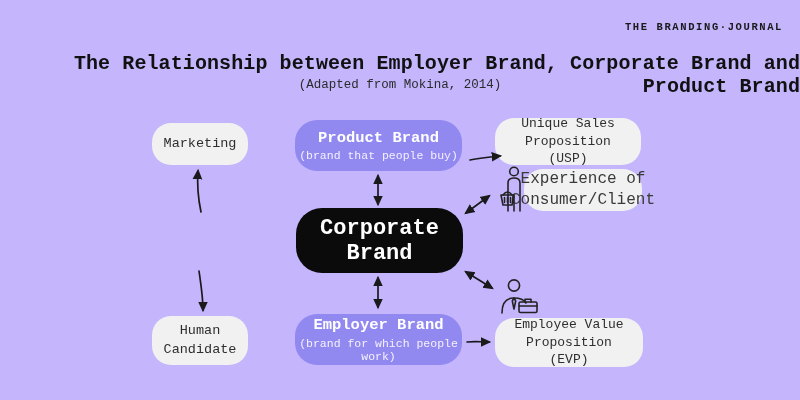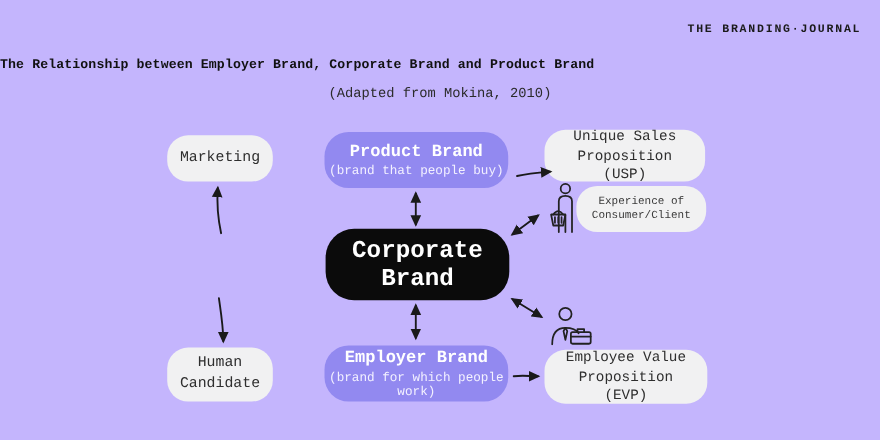--- a/index.html
+++ b/index.html
@@ -6,22 +6,22 @@
   .canvas {
     position:relative; width:800px; height:400px; background:#c4b5fd;
     font-family:Liberation Mono, monospace; overflow:hidden;
   }
   .logo {
     position:absolute; top:21px; right:17px;
     font-size:10.5px; font-weight:600; letter-spacing:1.6px; color:#1a1a1a;
     white-space:nowrap;
   }
   .title {
-    position:absolute; top:52px; left:0; width:800px; text-align:left;
-    font-size:12px; font-weight:bold; color:#111111; letter-spacing:.1px;
+    position:absolute; top:52px; left:0; width:800px; text-align:right;
+    font-size:20px; font-weight:bold; color:#111111; letter-spacing:.1px;
   }
   .subtitle {
     position:absolute; top:78px; left:0; width:800px; text-align:center;
     font-size:12.5px; color:#2b2b2b;
   }
   .box {
     position:absolute; box-sizing:border-box;
     display:flex; flex-direction:column; align-items:center; justify-content:center;
     text-align:center;
   }
@@ -38,21 +38,21 @@
   .icon { position:absolute; }
 </style>
 </head>
 <body>
 
 <div class="canvas">
 
   <div class="logo">THE BRANDING·JOURNAL</div>
 
   <div class="title">The Relationship between Employer Brand, Corporate Brand and Product Brand</div>
-  <div class="subtitle">(Adapted from Mokina, 2010)</div>
+  <div class="subtitle">(Adapted from Mokina, 2014)</div>
 
   <div class="box gray side-label" style="left:152px; top:123px; width:96px; height:42px;">
     <span>Marketing</span>
   </div>
   <div class="box gray side-label" style="left:152px; top:316px; width:96px; height:49px; padding:4px 10px;">
     <span>Human Candidate</span>
   </div>
 
   <div class="box purple" style="left:295px; top:120px; width:167px; height:51px;">
     <span class="brand-title">Product Brand</span>
@@ -62,21 +62,21 @@
     <span class="corp-title">Corporate Brand</span>
   </div>
   <div class="box purple" style="left:295px; top:314px; width:167px; height:51px;">
     <span class="brand-title">Employer Brand</span>
     <span class="brand-subtitle">(brand for which people work)</span>
   </div>
 
   <div class="box gray right-label" style="left:495px; top:118px; width:146px; height:47px; padding:4px 14px;">
     <span>Unique Sales Proposition (USP)</span>
   </div>
-  <div class="box gray right-label-sm" style="left:524px; top:169px; width:118px; height:42px; padding:4px 8px; font-size:10px;">
+  <div class="box gray right-label-sm" style="left:524px; top:169px; width:118px; height:42px; padding:4px 8px; font-size:16px;">
     <span>Experience of Consumer/Client</span>
   </div>
   <div class="box gray right-label" style="left:495px; top:318px; width:148px; height:49px; padding:4px 14px;">
     <span>Employee Value Proposition (EVP)</span>
   </div>
 
   <svg class="icon" style="left:499px; top:166px;" width="28" height="46" viewBox="0 0 28 46">
     <g fill="none" stroke="#222222" stroke-width="1.6" stroke-linejoin="round" stroke-linecap="round">
       <circle cx="15" cy="5.5" r="4.3"></circle>
       <path d="M9,45 V17 Q9,12 15,12 Q21,12 21,17 V45"></path>

